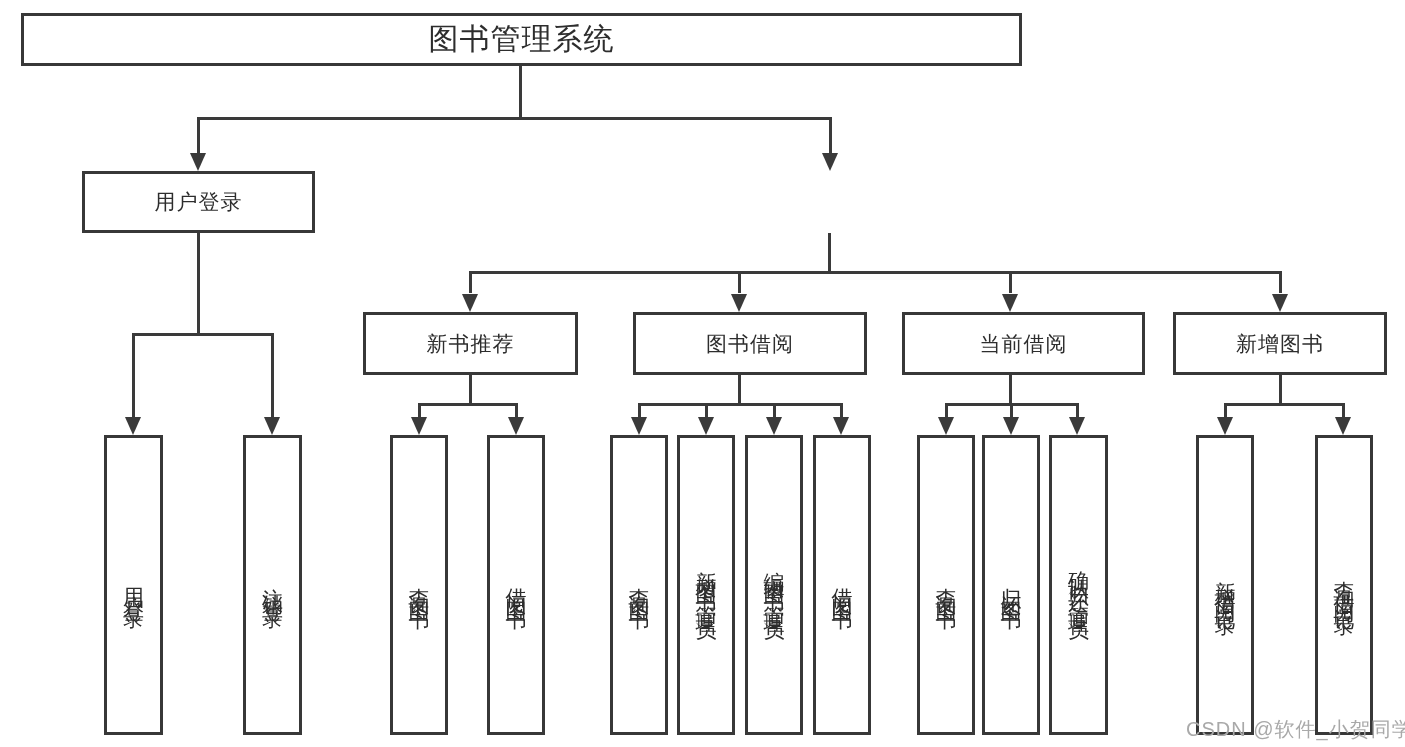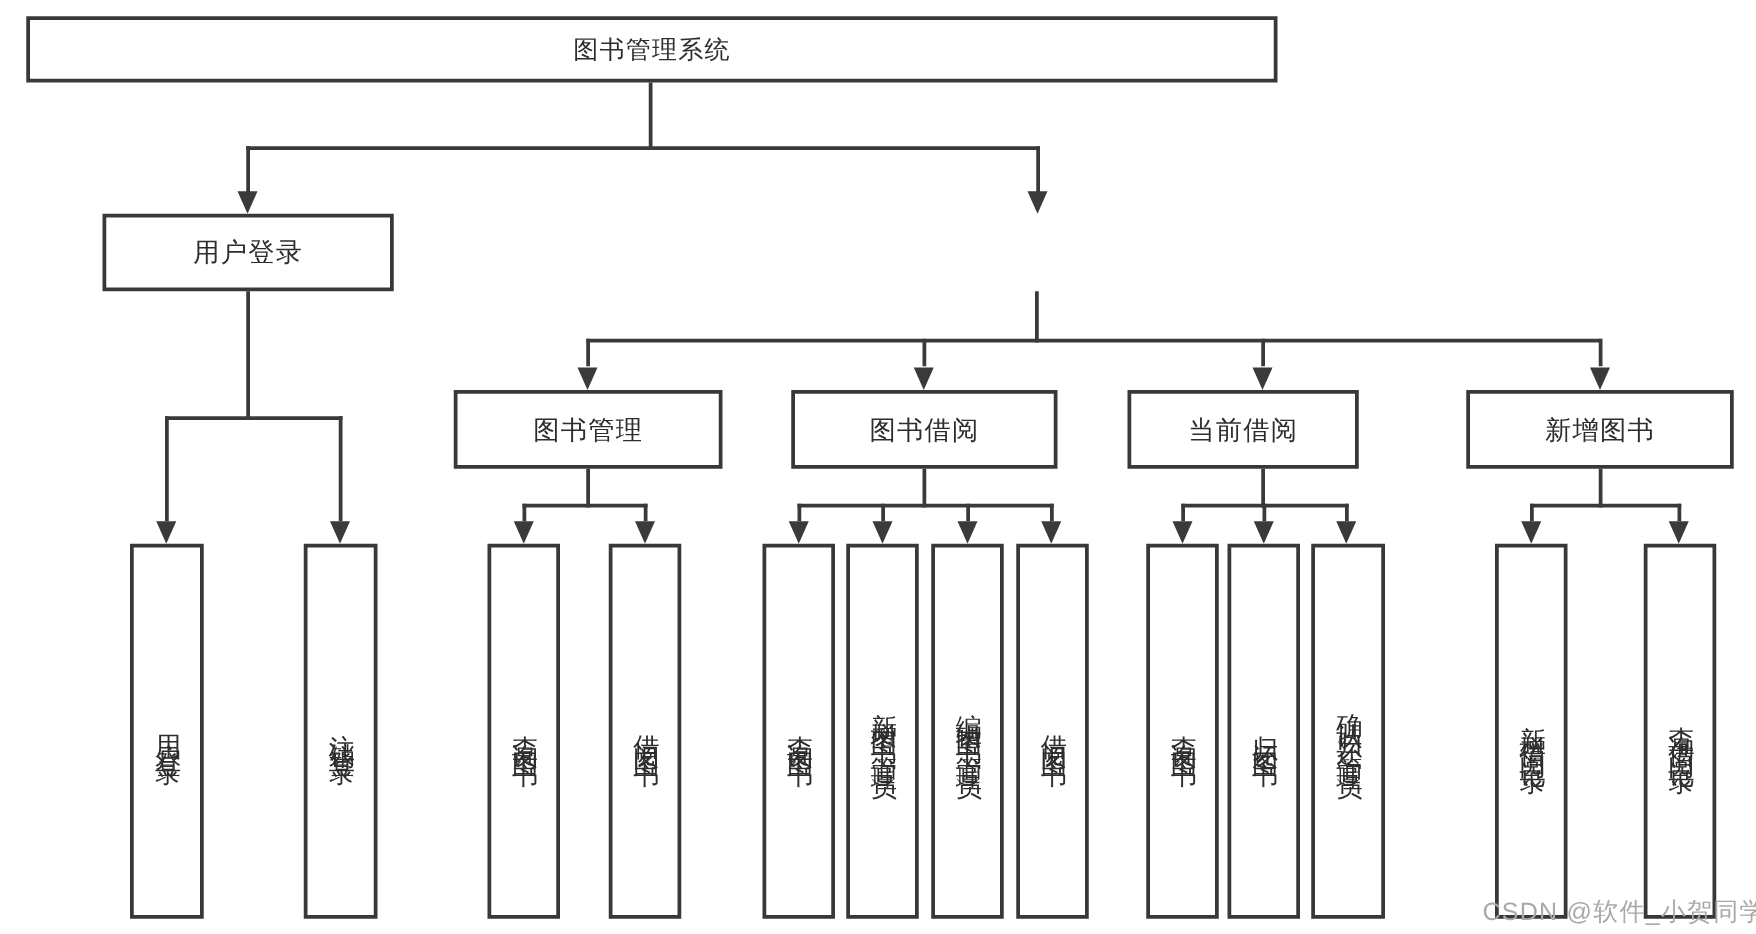--- a/index.html
+++ b/index.html
@@ -20,21 +20,21 @@
     font-size:21px;
     letter-spacing:1px;
   }
   .vbox span{
     writing-mode:vertical-rl;
     text-orientation:mixed;
     font-size:21px;
     letter-spacing:7px;
     white-space:nowrap;
   }
-  .title-box{font-size:20px;}
+  .title-box{font-size:30px;}
   .vline{position:absolute;width:3px;background:#3a3a3a;}
   .hline{position:absolute;height:3px;background:#3a3a3a;}
   .arrow{
     position:absolute;width:0;height:0;
     border-left:8px solid transparent;
     border-right:8px solid transparent;
     border-top:18px solid #3a3a3a;
   }
   .watermark{
     position:absolute;
@@ -78,26 +78,26 @@
   <div class="vline" style="left:469px;top:271px;height:22px"></div>
   <div class="arrow" style="left:462px;top:294px"></div>
   <div class="vline" style="left:738px;top:271px;height:22px"></div>
   <div class="arrow" style="left:731px;top:294px"></div>
   <div class="vline" style="left:1009px;top:271px;height:22px"></div>
   <div class="arrow" style="left:1002px;top:294px"></div>
   <div class="vline" style="left:1279px;top:271px;height:22px"></div>
   <div class="arrow" style="left:1272px;top:294px"></div>
 
   <div class="box" style="left:363px;top:312px;width:215px;height:63px">
-    <span>图书管理</span>
+    <span>新书推荐</span>
   </div>
-  <div class="box" style="left:633px;top:312px;width:213px;height:63px">
+  <div class="box" style="left:633px;top:312px;width:234px;height:63px">
     <span>图书借阅</span>
   </div>
-  <div class="box" style="left:902px;top:312px;width:185px;height:63px">
+  <div class="box" style="left:902px;top:312px;width:243px;height:63px">
     <span>当前借阅</span>
   </div>
   <div class="box" style="left:1173px;top:312px;width:214px;height:63px">
     <span>新增图书</span>
   </div>
 
   <div class="vline" style="left:469px;top:375px;height:31px"></div>
   <div class="hline" style="left:418px;top:403px;width:100px"></div>
   <div class="vline" style="left:418px;top:403px;height:14px"></div>
   <div class="arrow" style="left:411px;top:417px"></div>

